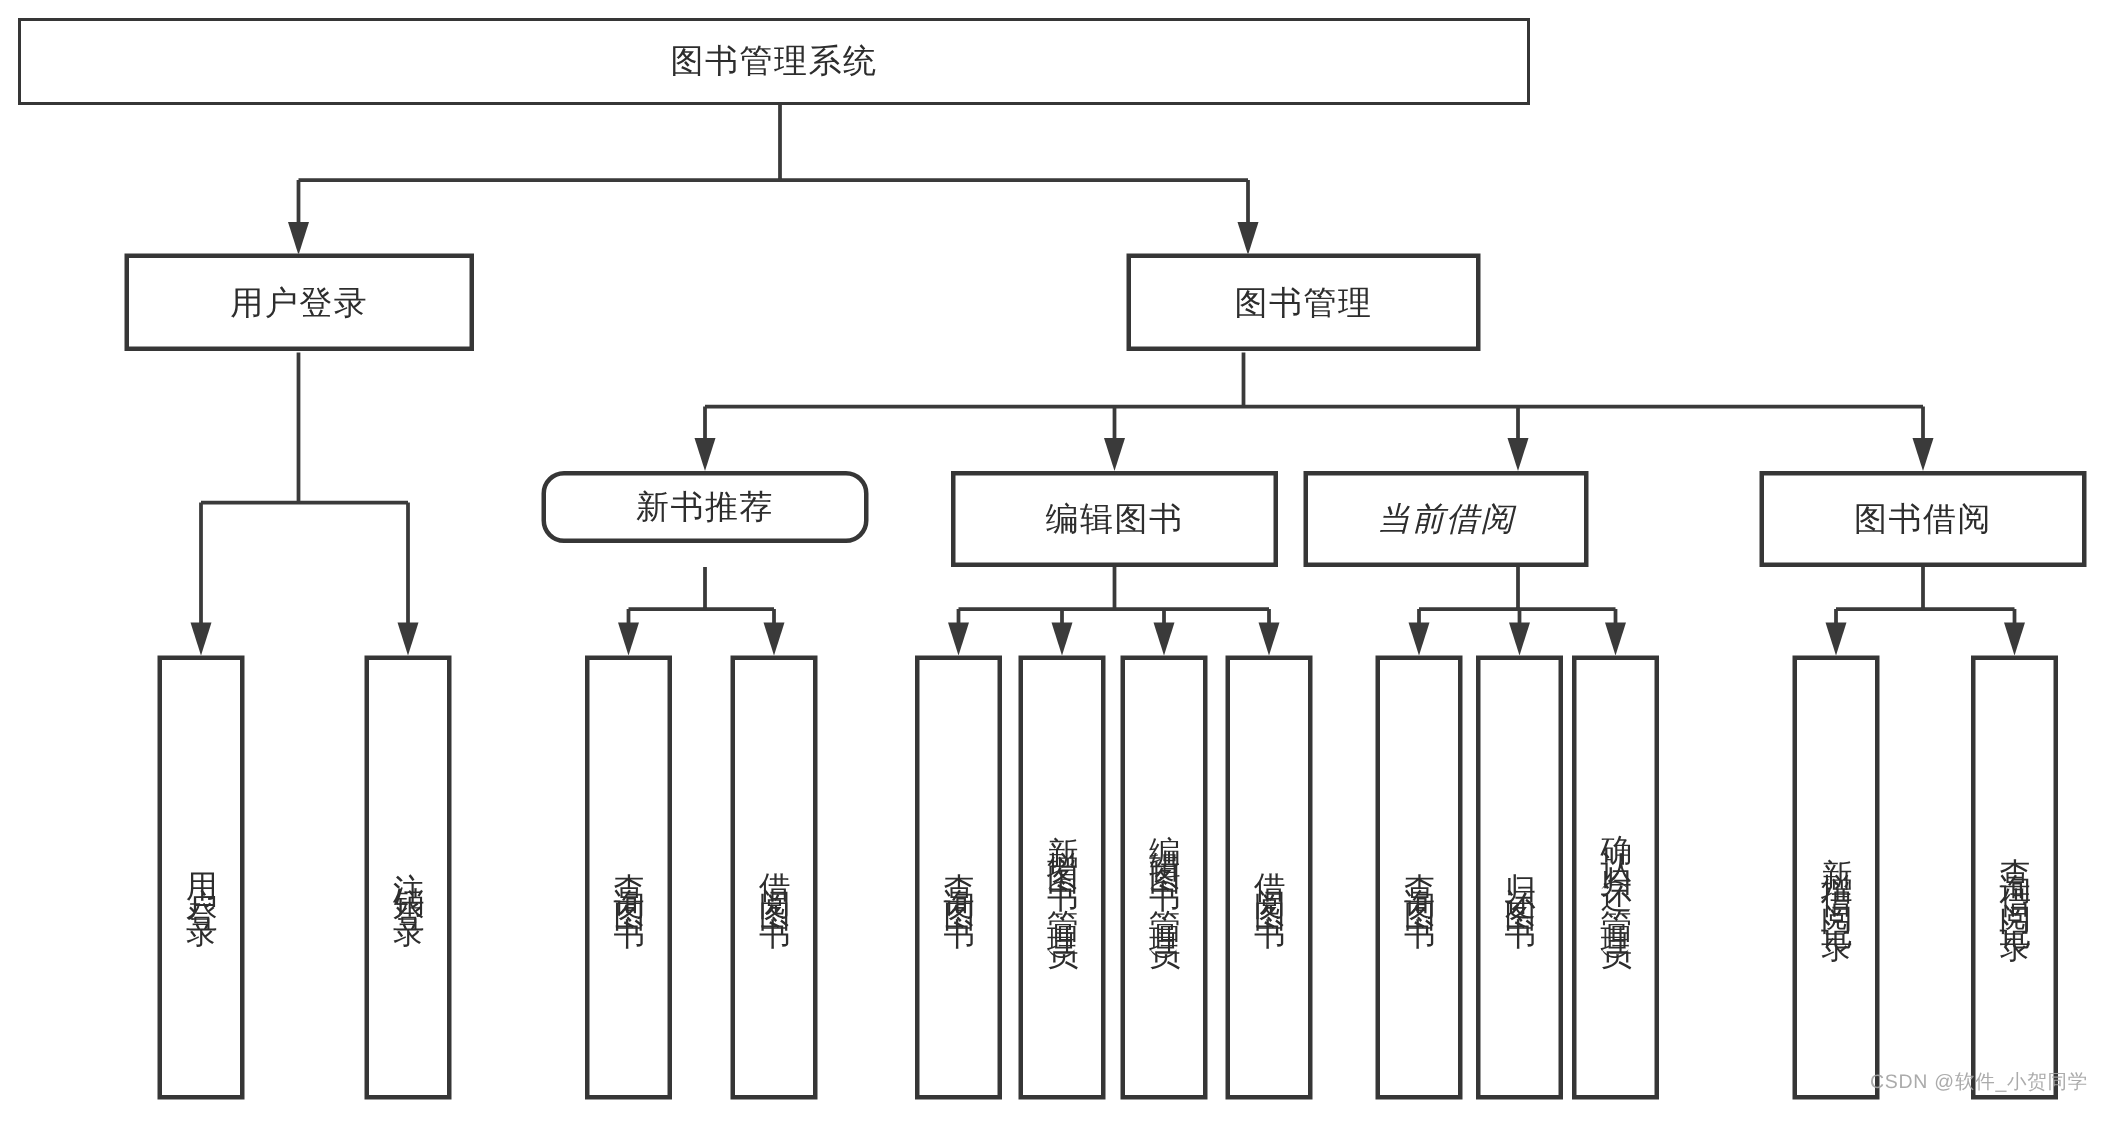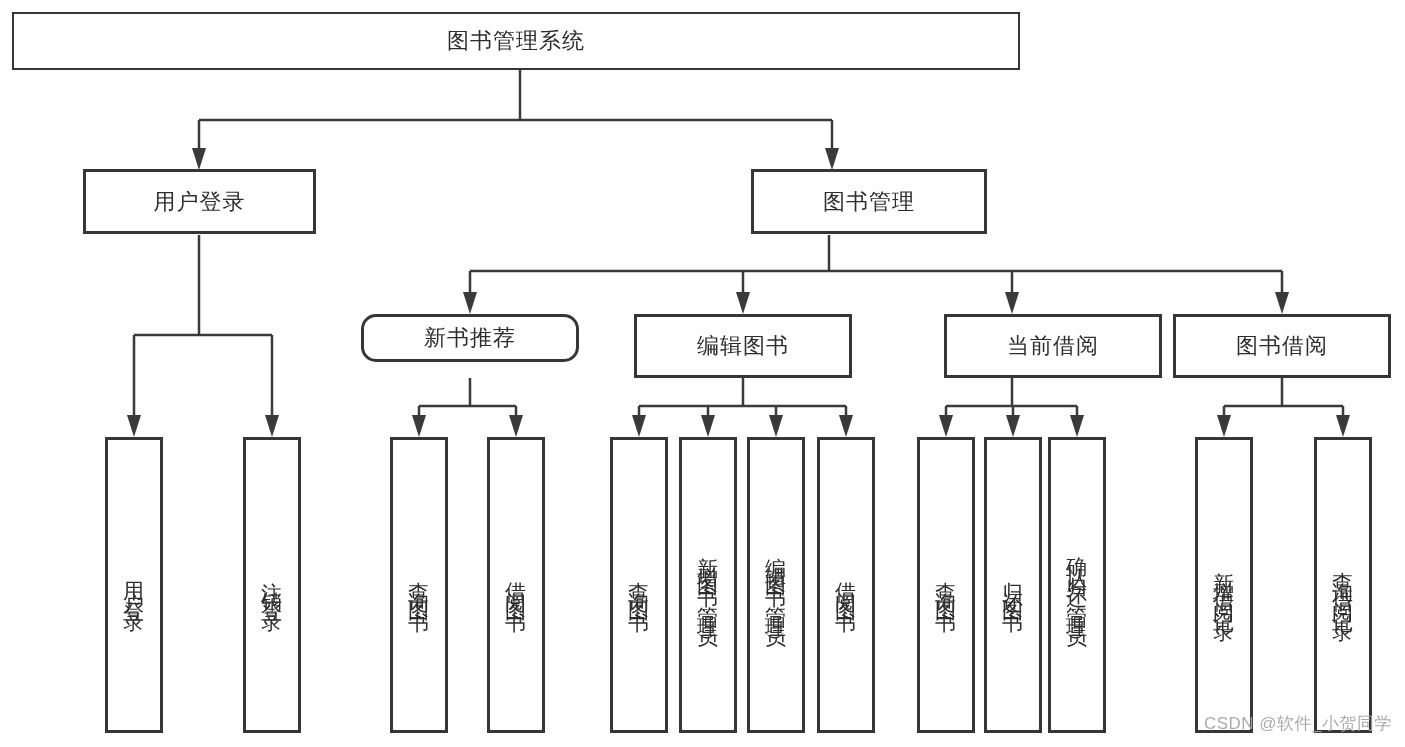--- a/index.html
+++ b/index.html
@@ -51,21 +51,21 @@
     font-size: 21px;
     line-height: 1;
     letter-spacing: 10px;
     color: #2d2d2d;
   }
 
   .watermark {
     position: absolute;
     top: 712px;
     right: 13px;
-    font-size: 17px;
+    font-size: 13px;
     letter-spacing: 0.5px;
     color: rgba(164, 164, 164, 0.92);
     z-index: 10;
     white-space: nowrap;
   }
 </style>
 </head>
 <body>
 
 <div class="stage">
@@ -102,21 +102,21 @@
     </g>
   </svg>
 
   <div class="box root" style="left:12px; top:12px; width:1008px; height:58px;">图书管理系统</div>
 
   <div class="box" style="left:83px; top:169px; width:233px; height:65px;">用户登录</div>
   <div class="box" style="left:711px; top:169px; width:236px; height:65px;margin-left:40px;">图书管理</div>
 
   <div class="box" style="left:361px; top:314px; width:218px; height:48px;border-radius:15px;">新书推荐</div>
   <div class="box" style="left:634px; top:314px; width:218px; height:64px;">编辑图书</div>
-  <div class="box" style="left:944px; top:314px; width:218px; height:64px;">当前借阅</div>
+  <div class="box" style="left:869px; top:314px; width:190px; height:64px;font-style:italic;">当前借阅</div>
   <div class="box" style="left:1173px; top:314px; width:218px; height:64px;">图书借阅</div>
 
   <div class="leaf" style="left:105px;">
     <span class="vtext">用户登录</span>
   </div>
   <div class="leaf" style="left:243px;">
     <span class="vtext">注销登录</span>
   </div>
   <div class="leaf" style="left:390px;">
     <span class="vtext">查询图书</span>

